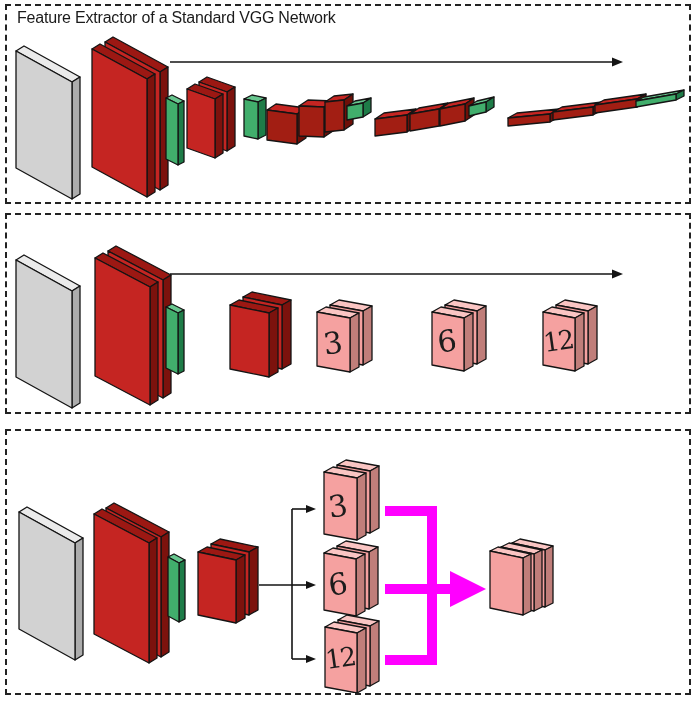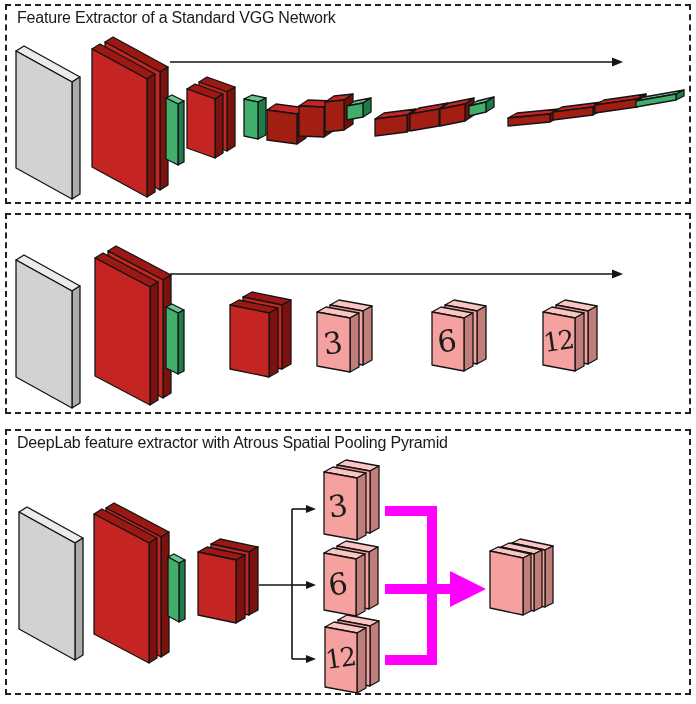--- a/index.html
+++ b/index.html
@@ -273,14 +273,13 @@
         <polygon points="532,552 540,548 540,605 532,609" fill="#C07E7A"></polygon>
         <polygon points="499,545 532,552 532,609 499,602" fill="#F5A1A0"></polygon>
         <polygon points="488,549 496,545 529,552 521,556" fill="#FAC5C3"></polygon>
         <polygon points="521,556 529,552 529,609 521,613" fill="#C07E7A"></polygon>
         <polygon points="488,549 521,556 521,613 488,606" fill="#F5A1A0"></polygon>
       </g>
     <text class="rate" x="336" y="504" transform="rotate(-8 336 504)">3</text>
     <text class="rate" x="336" y="582" transform="rotate(-8 336 582)">6</text>
     <text class="rate sm" x="338" y="656" transform="rotate(-8 338 656)">12</text>
   </svg>
-  <div class="title">DeepLab feature extractor with Atrous Spatial Pooling Pyramid</div>
 </section>
 
 </body></html>

